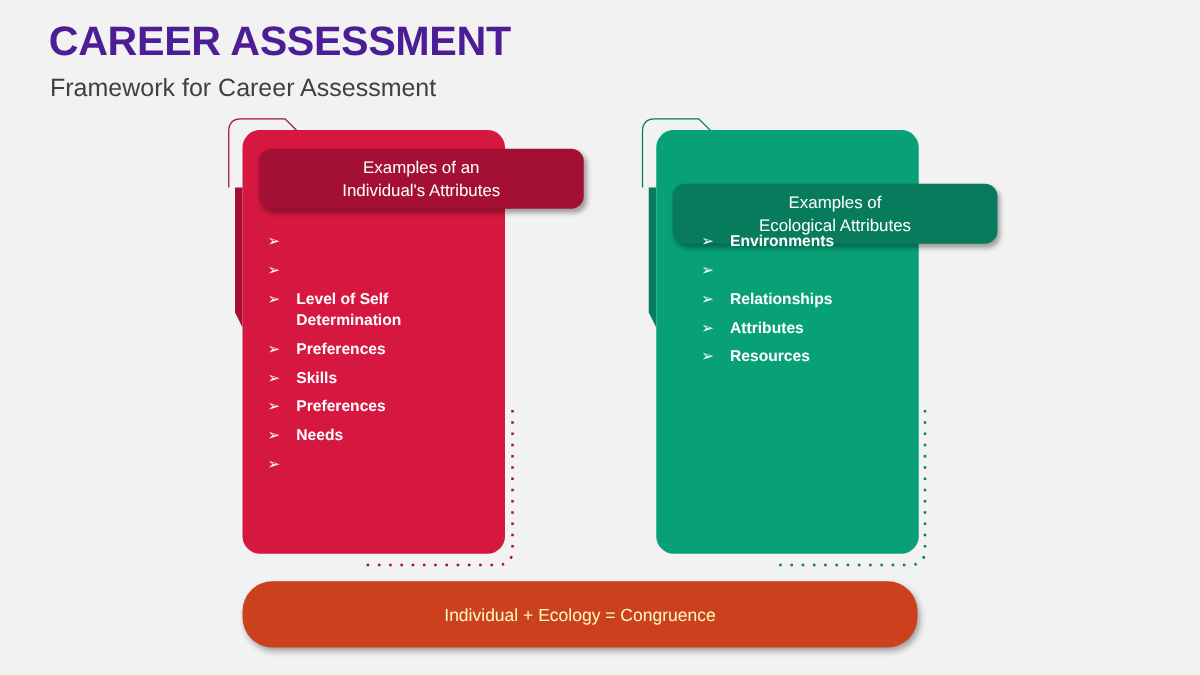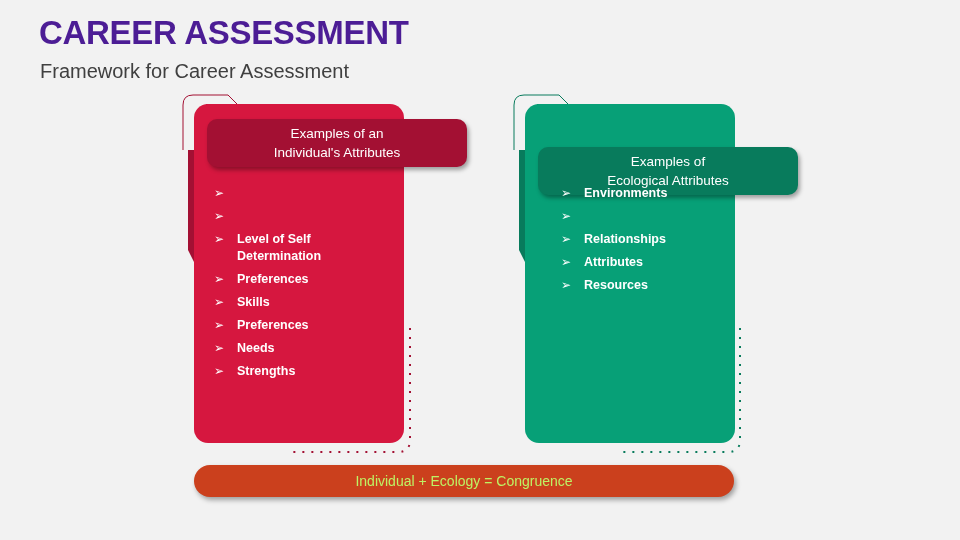--- a/index.html
+++ b/index.html
@@ -41,22 +41,22 @@
     .list.red { left: 214px; }
     .list.green { left: 561px; }
     .list li {
       display: flex; align-items: flex-start; line-height: 17px; margin-bottom: 6px;
     }
     .list .arrow {
       width: 23px; flex: 0 0 23px; font-size: 12px; line-height: 17px;
     }
     .list .txt { width: 140px; }
     .bottom-pill {
-      position: absolute; left: 194px; top: 465px; width: 540px; height: 32px;
-      border-radius: 24px; background: #CB401D; color: #bef264;
+      position: absolute; left: 194px; top: 465px; width: 540px; height: 53px;
+      border-radius: 24px; background: #CB401D; color: #fef9c3;
       display: flex; align-items: center; justify-content: center;
       font-size: 14px;
       box-shadow: 2px 3px 5px rgba(0,0,0,0.35);
     }
   </style>
 </head>
 <body>
 
 <h1 class="title">CAREER ASSESSMENT</h1>
 <p class="subtitle">Framework for Career Assessment</p>
@@ -111,21 +111,20 @@
   <li>
       <span class="arrow">➢</span>
       <span class="txt">Preferences</span>
     </li>
   <li>
       <span class="arrow">➢</span>
       <span class="txt">Needs</span>
     </li>
   <li>
       <span class="arrow">➢</span>
-      <span class="txt">Strengths</span>
     </li>
 </ul>
 
 <div class="card green"></div>
 <div class="card-header green">
   <span>Examples of</span>
   <span>Ecological Attributes</span>
 </div>
 <ul class="list green">
   <li>

